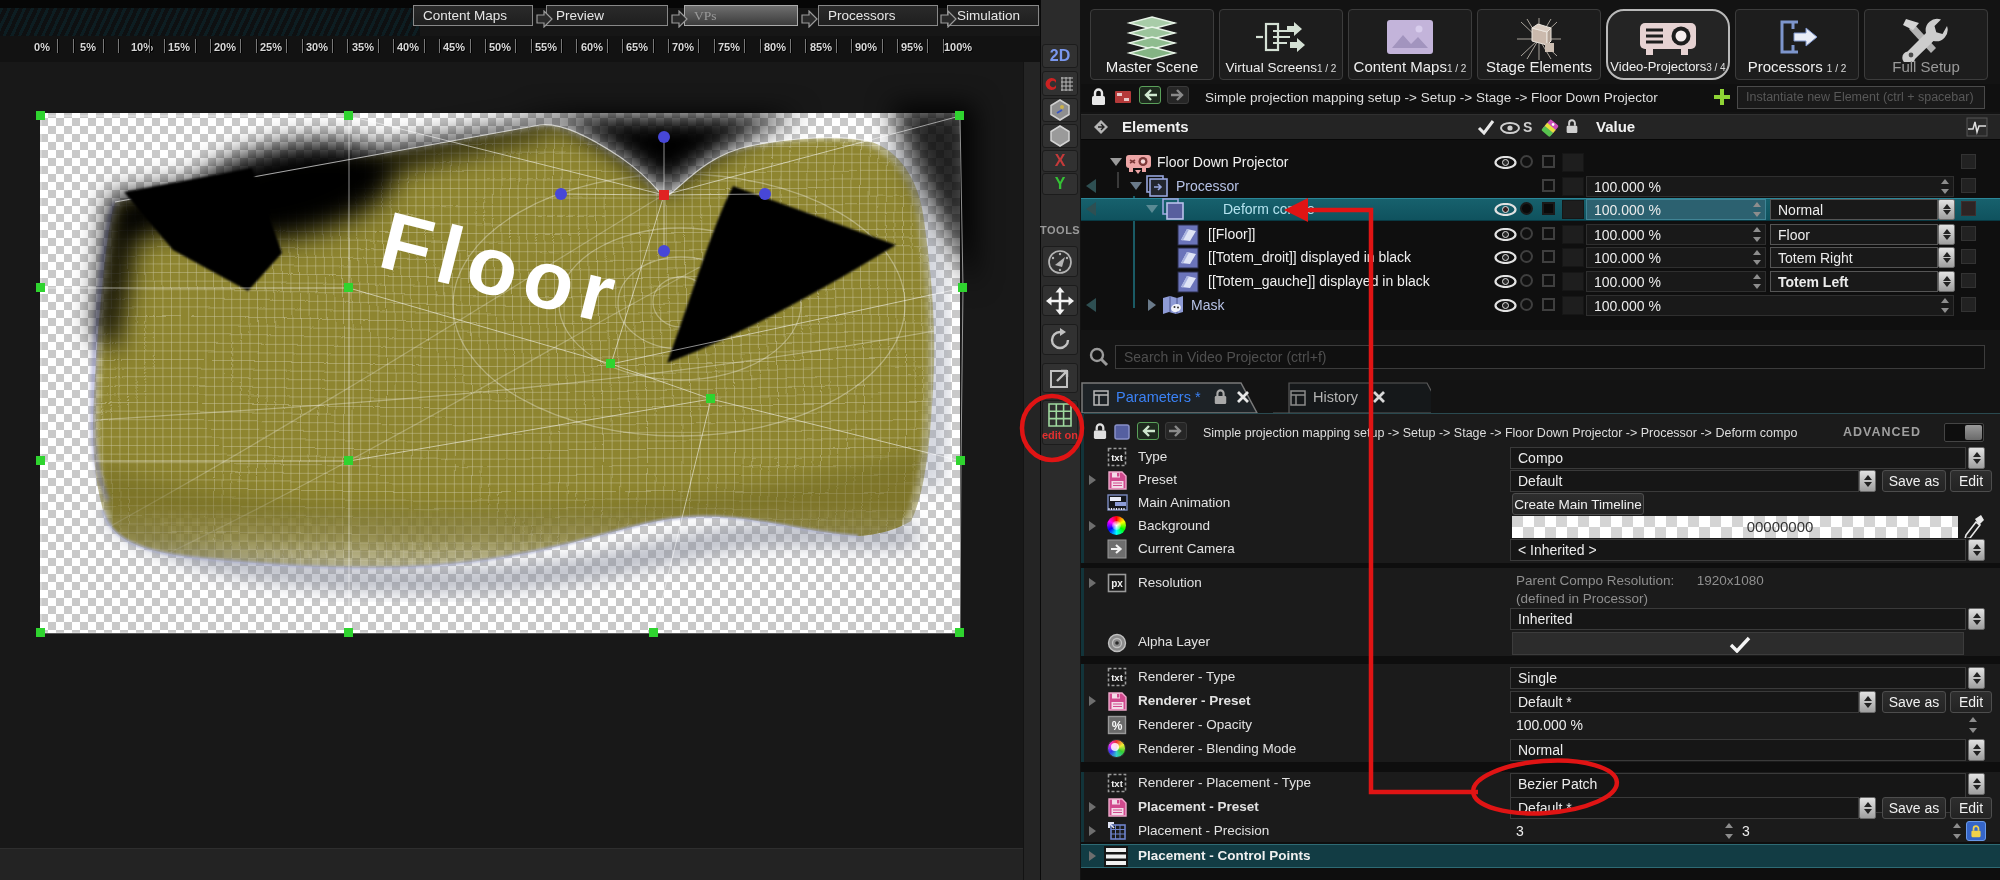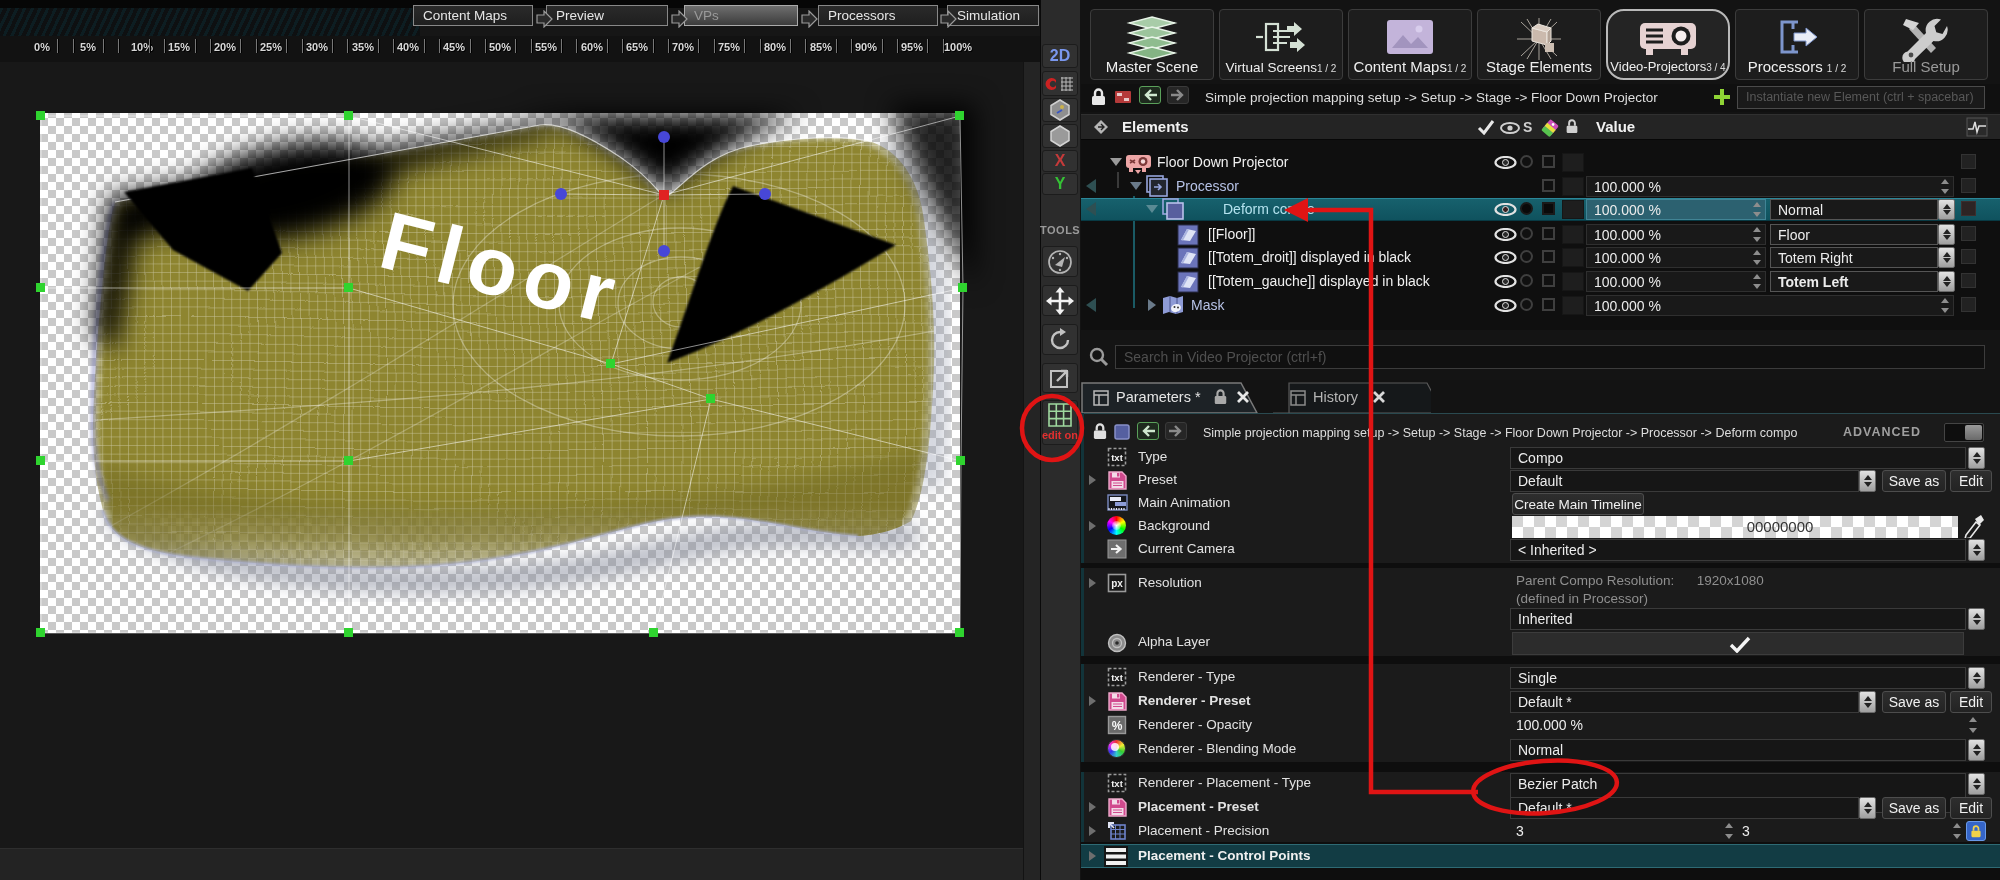--- a/index.html
+++ b/index.html
@@ -1,21 +1,21 @@
 <!DOCTYPE html>
 <html><head><meta charset="utf-8"><style>
 *{margin:0;padding:0;box-sizing:border-box;font-family:"Liberation Sans",sans-serif;}
 html,body{width:2000px;height:880px;background:#131313;overflow:hidden;position:relative;}
 .abs{position:absolute;}
 
 #topstrip{left:0;top:0;width:1040px;height:8px;background:#060606;}
 #tabrow{left:0;top:8px;width:1040px;height:28px;background:#161616;}
 #hatch{left:0;top:8px;width:420px;height:28px;background:repeating-linear-gradient(115deg,#0a2026 0 3px,#0b0e10 3px 7px);opacity:.75;}
 .tab{position:absolute;top:5px;height:21px;background:linear-gradient(#2a2a2a,#1f1f1f);border:1px solid #888;color:#e6e6e6;font-size:13.5px;line-height:19px;padding-left:9px;}
-.tab.sel{background:linear-gradient(#6e6e6e,#3c3c3c);color:#9a9a9a;border-color:#aaa;}
+.tab.sel{background:linear-gradient(#6e6e6e,#3c3c3c);color:#9a9a9a;border-color:#aaa;font-family:Liberation Serif, serif;}
 #ruler{left:0;top:36px;width:1040px;height:26px;background:#121212;}
 .rl{position:absolute;top:5px;font-size:11px;font-weight:bold;color:#d8d8d8;text-shadow:1px 1px 0 #000;}
 .tick{position:absolute;top:3px;width:1px;height:14px;background:#777;box-shadow:1px 0 0 #000;}
 
 #vp{left:0;top:62px;width:1040px;height:786px;background:#181818;}
 #botstrip{left:0;top:848px;width:1023px;height:32px;background:#232323;border-top:1px solid #2e2e2e;}
 
 #vtb{left:1040px;top:0;width:40px;height:880px;background:#2b2b2b;border-left:1px solid #0a0a0a;}
 .vbtn{position:absolute;left:2px;width:36px;background:#313131;border:1px solid #1c1c1c;border-radius:3px;display:flex;align-items:center;justify-content:center;}
 .tlab{position:absolute;left:0;width:40px;text-align:center;color:#9a9a9a;font-size:11px;font-weight:bold;letter-spacing:.5px;}
@@ -617,21 +617,21 @@
 <div class="abs" style="left:1115px;top:345px;width:870px;height:24px;background:#101010;border:1px solid #3c3c3c;color:#4f4f4f;font-size:14px;line-height:22px;padding-left:8px;">Search in Video Projector (ctrl+f)</div>
 <div class="abs" style="left:1081px;top:380px;width:919px;height:33px;background:#131313;"></div>
 <svg class="abs" style="left:1081px;top:382px;" width="350" height="32" viewBox="0 0 350 32">
     <path d="M1 31 V1 H160 L176 31 Z" fill="#1d2226" stroke="#7a7a7a" stroke-width="1.5"></path>
     <path d="M176 31 L192 31 V1 H330 L346 31 Z" fill="#15181a" stroke="#5a5a5a" stroke-width="1.2" transform="translate(16,0)"></path>
   </svg>
 <svg class="abs" style="left:1093px;top:390px;" width="16" height="16" viewBox="0 0 16 16">
     <rect x="1" y="1" width="14" height="14" fill="none" stroke="#b9b9b9" stroke-width="1.5"></rect>
     <path d="M1 5 h14 M6 5 v10" stroke="#b9b9b9" stroke-width="1.5"></path>
   </svg>
-<div class="abs" style="left:1116px;top:389px;font-size:14.5px;color:#e5e5e5;">Parameters *</div>
+<div class="abs" style="left:1116px;top:389px;font-size:14.5px;color:#3b82f6;">Parameters *</div>
 <svg class="abs" style="left:1213px;top:389px;" width="15" height="16" viewBox="0 0 17 18">
     <rect x="2" y="8" width="13" height="9" rx="1.5" fill="#a9a9a9"></rect>
     <path d="M5 8 V5 a3.5 3.5 0 0 1 7 0 V8" fill="none" stroke="#a9a9a9" stroke-width="2.4"></path>
   </svg>
 <svg class="abs" style="left:1236px;top:390px;" width="14" height="14">
     <path d="M2 2 L12 12 M12 2 L2 12" stroke="#e8e8e8" stroke-width="2.8"></path>
   </svg>
 <svg class="abs" style="left:1290px;top:390px;" width="16" height="16" viewBox="0 0 16 16">
     <rect x="1" y="1" width="14" height="14" fill="none" stroke="#8a8a8a" stroke-width="1.5"></rect>
     <path d="M1 5 h14 M6 5 v10" stroke="#8a8a8a" stroke-width="1.5"></path>

